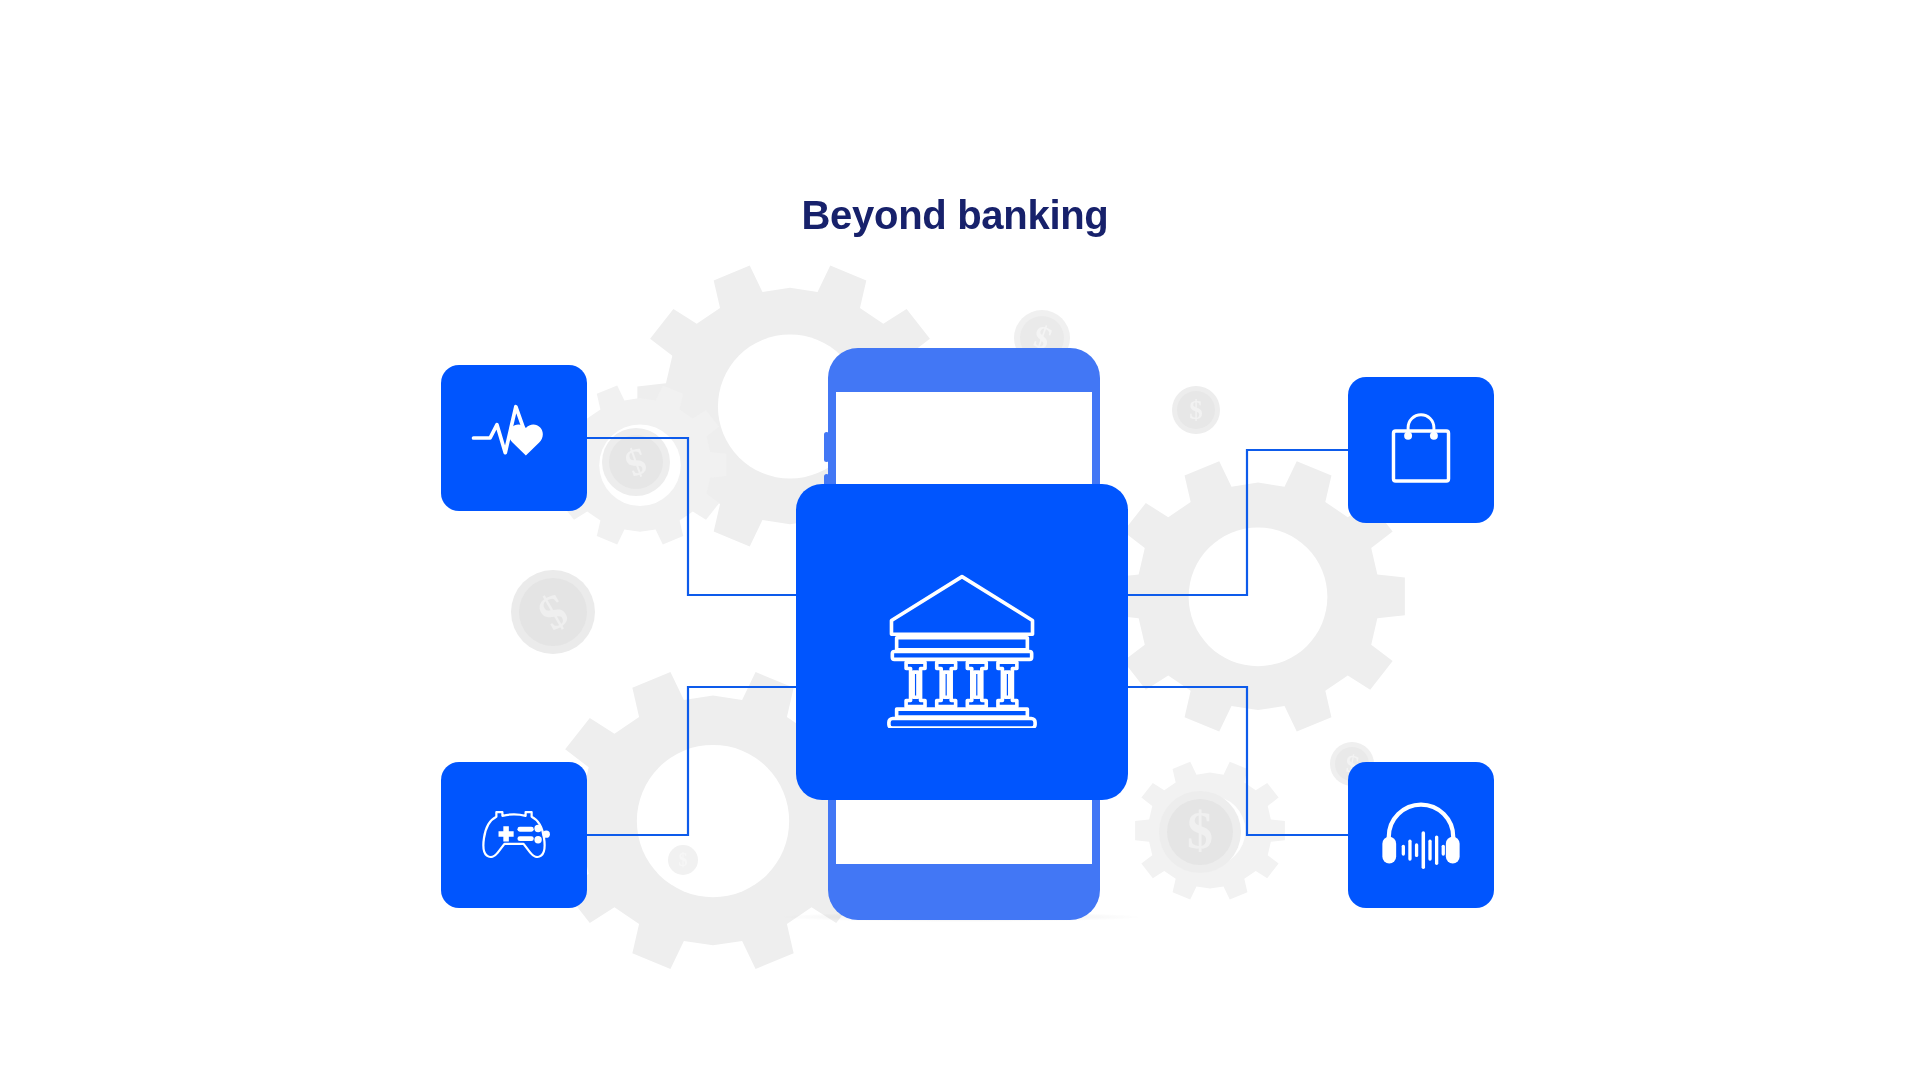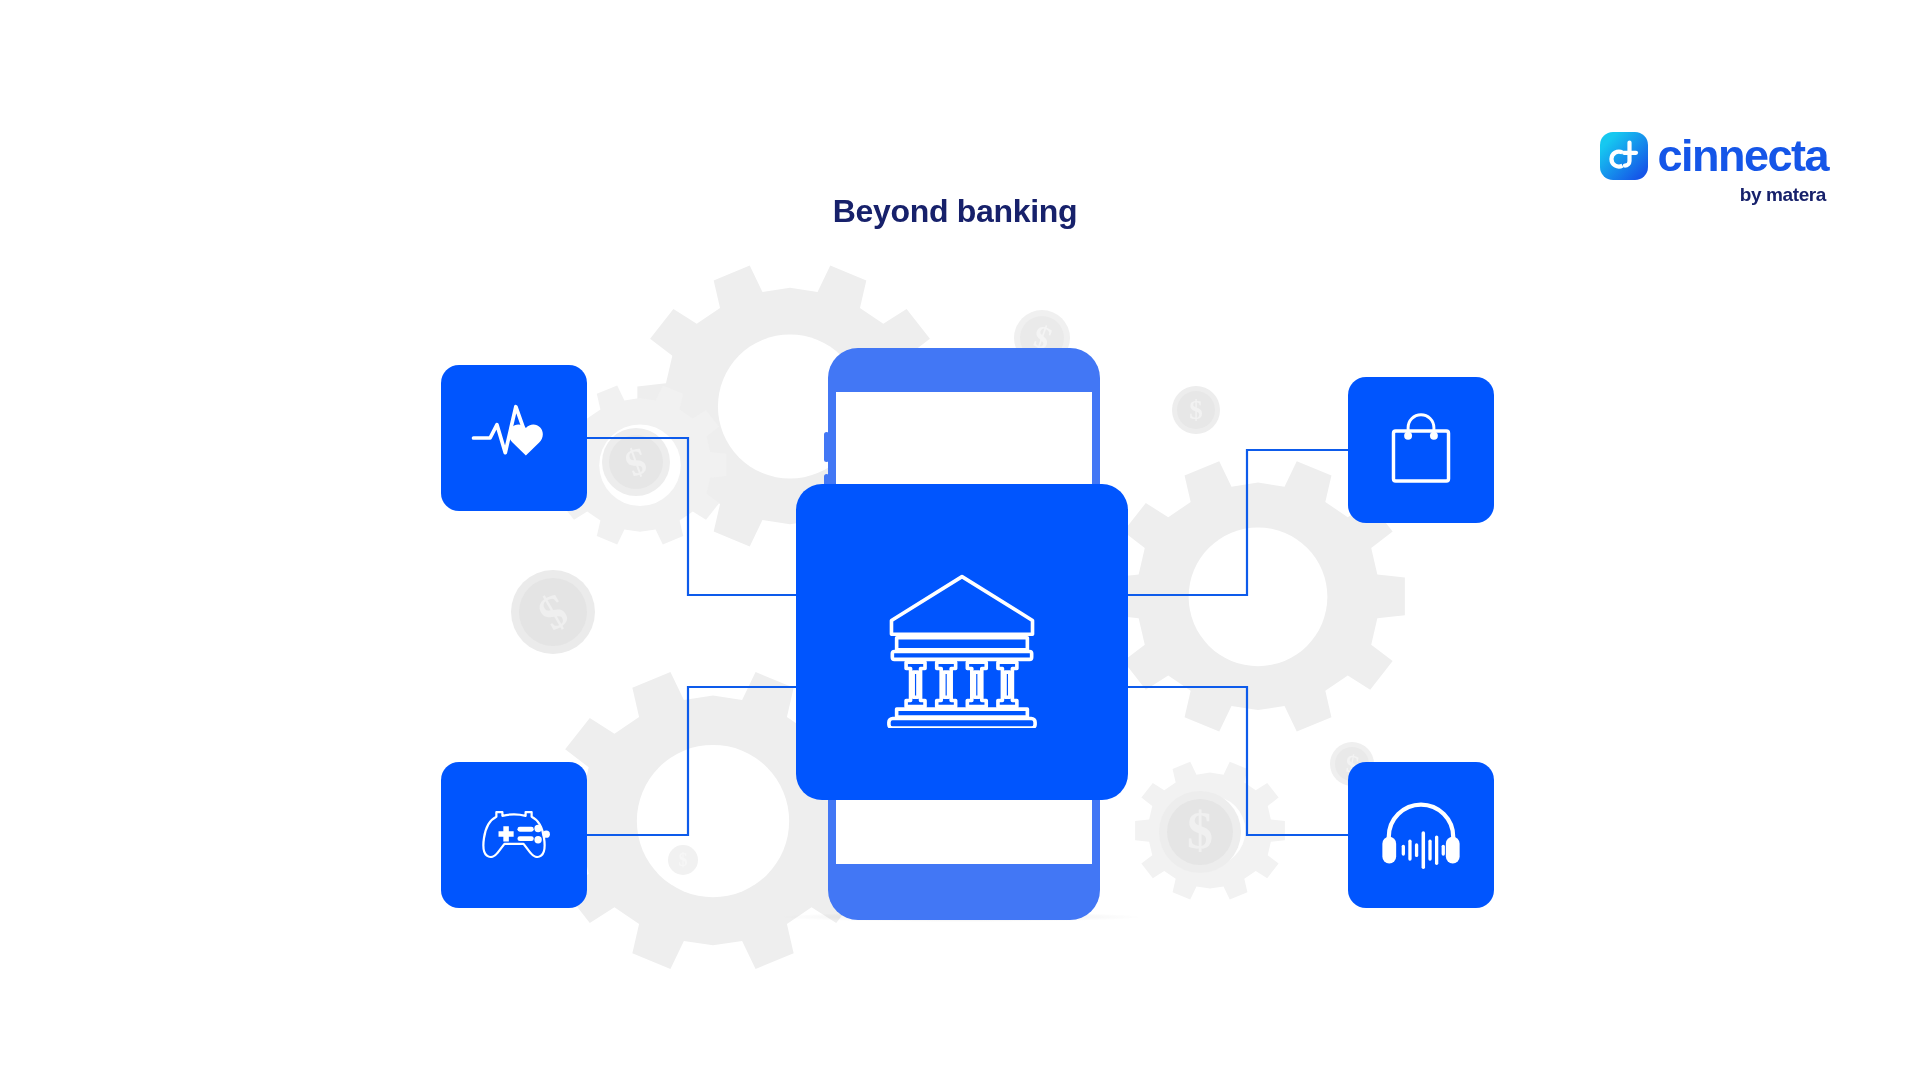--- a/index.html
+++ b/index.html
@@ -22,21 +22,21 @@
     height: 1080px;
   }
 
   
   .page-title {
     position: absolute;
     left: 0;
     top: 195px;
     width: 1920px;
     text-align: center;
-    font-size: 32px;
+    font-size: 40px;
     font-weight: 700;
     letter-spacing: -0.3px;
     color: #17216b;
     line-height: 1;
   }
   .page-title .t-inner {
     display: inline-block;
     transform: translateX(-5px);
   }
 
@@ -363,32 +363,14 @@
         <rect x="65.2" y="50.5" width="3.6" height="32" rx="1.8"></rect>
         <rect x="72.4" y="60.5" width="3.6" height="12" rx="1.8"></rect>
       </g>
     </svg>
   </div>
 
   <div class="page-title">
     <span class="t-inner">Beyond banking</span>
   </div>
 
-  <div class="logo">
-    <div class="logo-row">
-      <div class="logo-mark">
-        <svg width="48" height="48" viewBox="0 0 48 48">
-          <g fill="none" stroke="#ffffff" stroke-width="4.2" stroke-linecap="round">
-
-            <path d="M22.5 20.5 a7.5 7.5 0 1 0 0 13.2" stroke-linecap="butt"></path>
-
-            <path d="M29.5 10.5 V29 a4.6 4.6 0 0 1 -4.6 4.6"></path>
-
-            <path d="M24 20.8 H36"></path>
-          </g>
-        </svg>
-      </div>
-      <div class="logo-word">cinnecta</div>
-    </div>
-    <div class="logo-sub">by matera</div>
-  </div>
 
 </div>
 
 </body></html>

